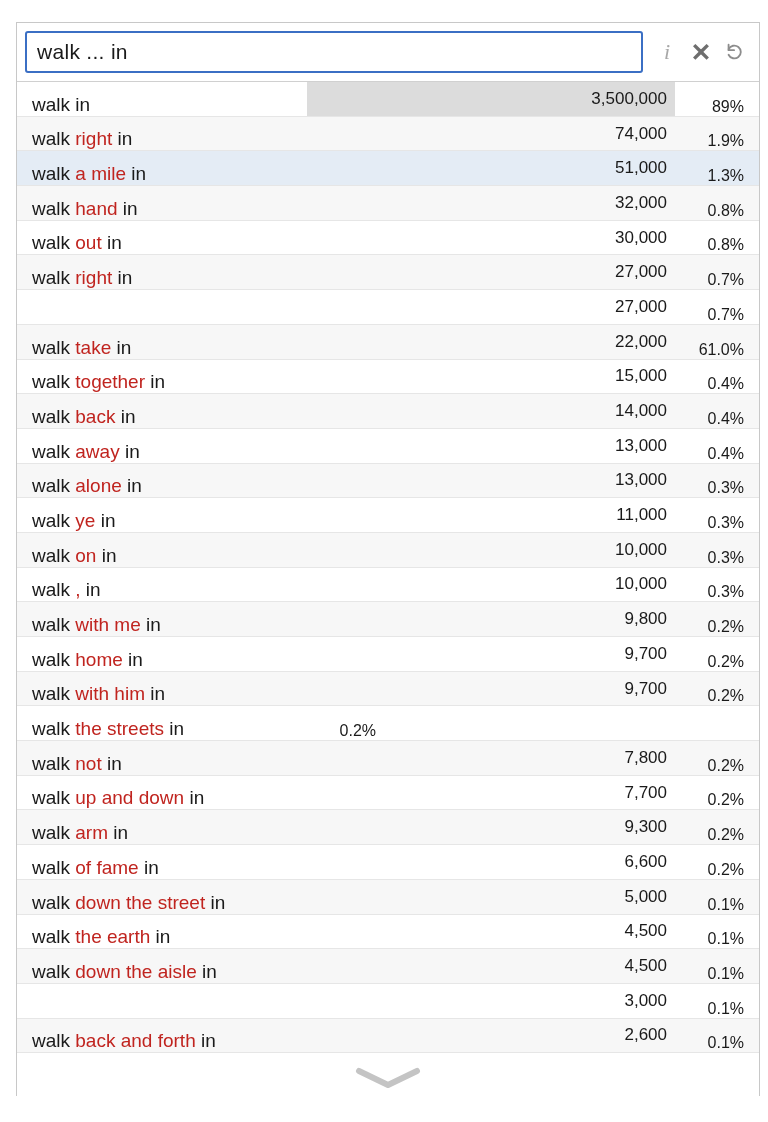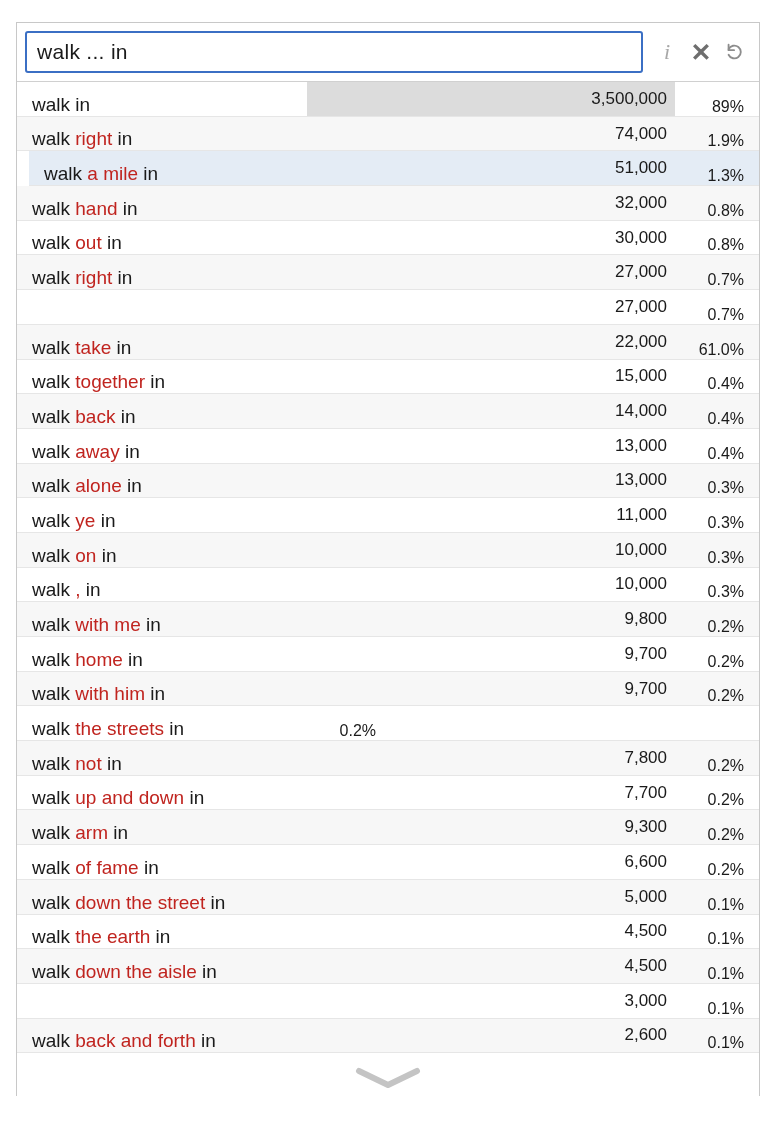--- a/index.html
+++ b/index.html
@@ -92,21 +92,21 @@
     display: flex;
     align-items: flex-end;
     height: 34.7px;
     box-sizing: border-box;
     border-bottom: 1px solid #e6e6e6;
     font-size: 19px;
     color: #1a1a1a;
     position: relative;
   }
   .row.alt { background: #f7f7f7; }
-  .row.sel { background: #e4ecf5; margin-left: 12px; }
+  .row.sel { background: #e4ecf5; }
   .row.first .phrase-cell { background: #ffffff; }
   .phrase-cell {
     flex: 0 0 290px;
     padding-left: 15px;
     box-sizing: border-box;
     white-space: nowrap;
     overflow: hidden;
     text-overflow: ellipsis;
   }
   .phrase-cell .mid { color: #c0241f; }

